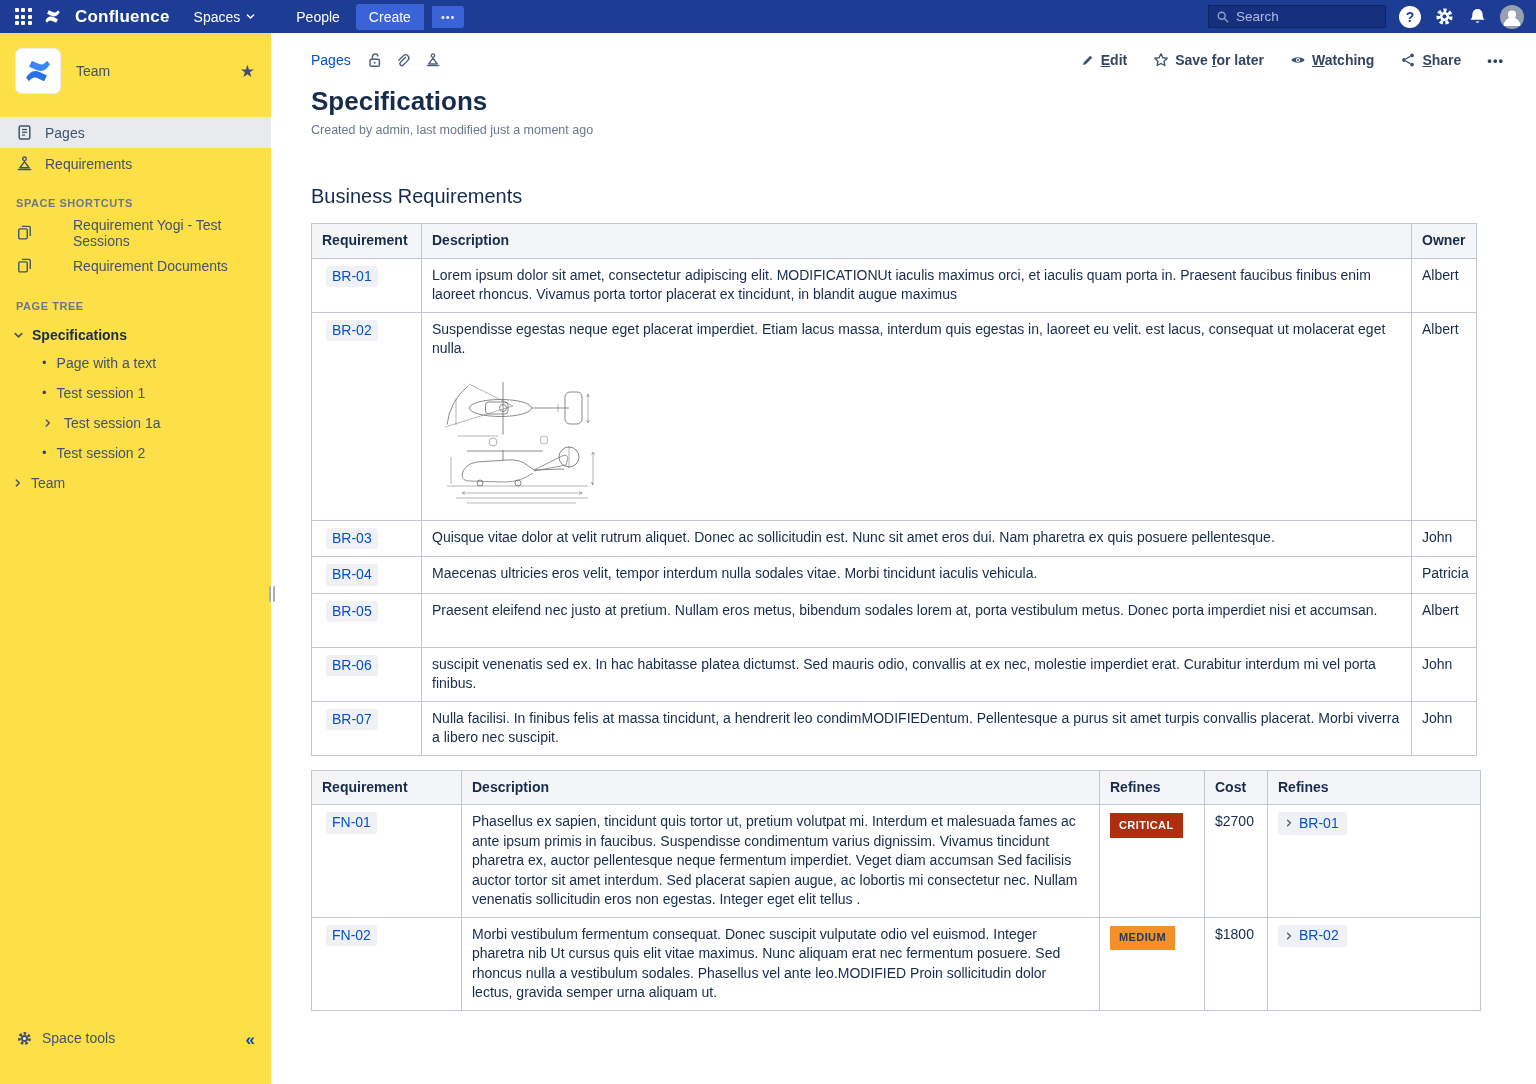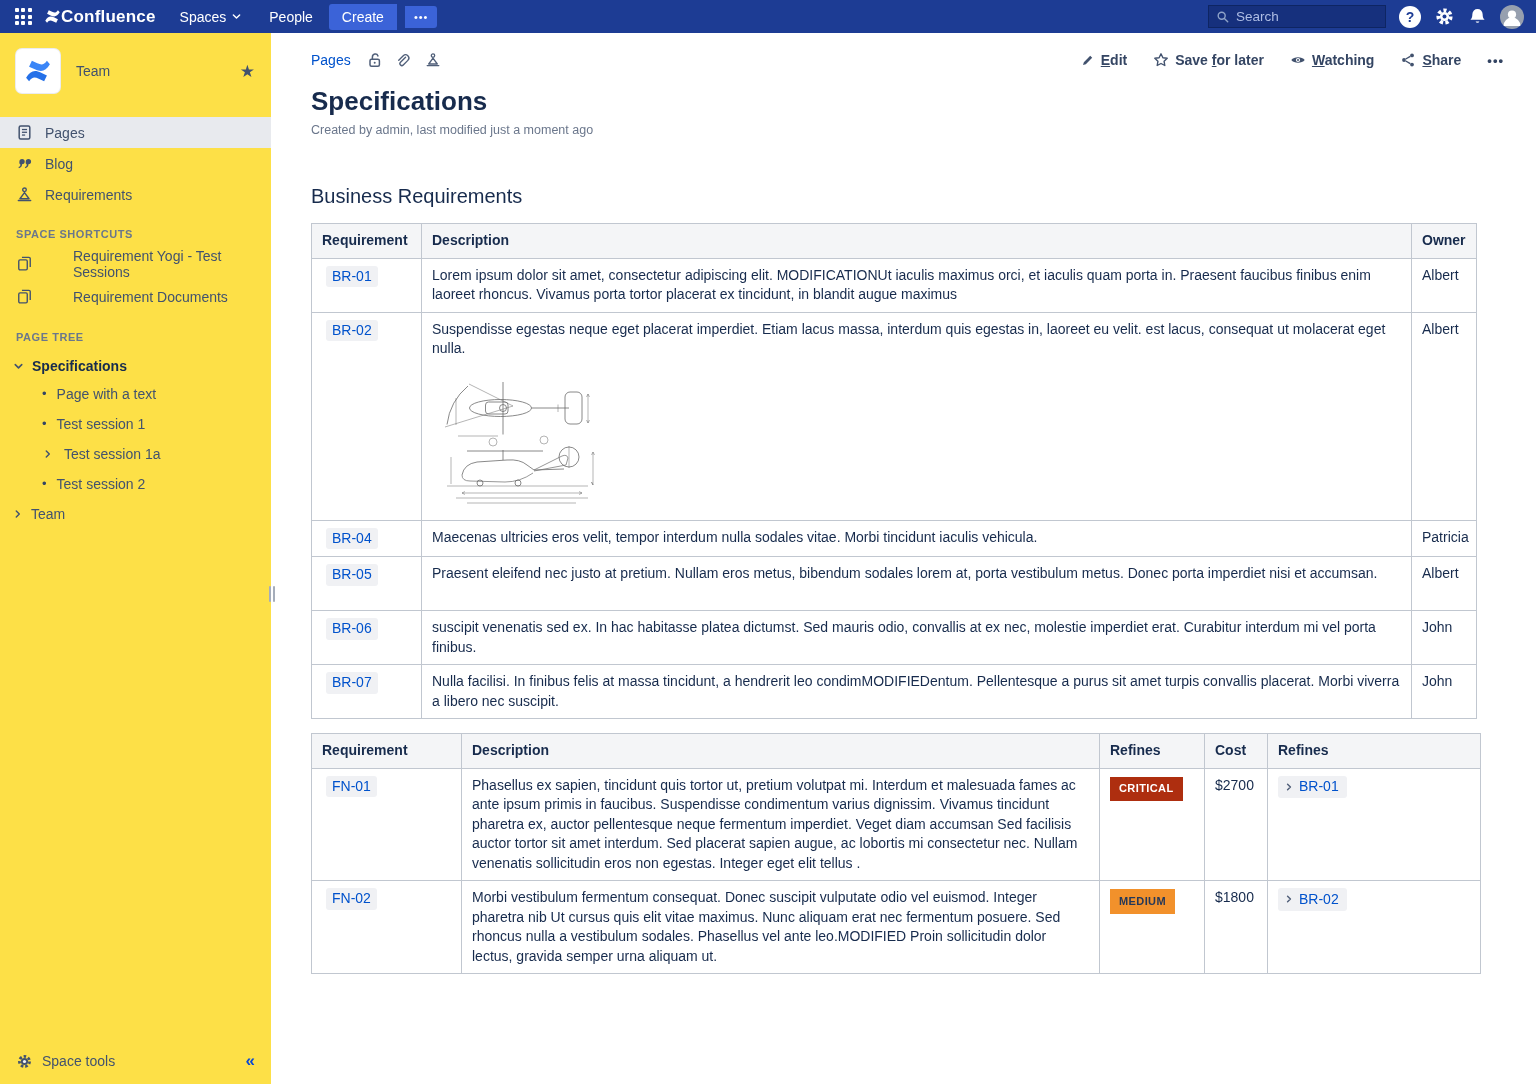--- a/index.html
+++ b/index.html
@@ -5,23 +5,23 @@
   * { margin:0; padding:0; box-sizing:border-box; }
   html,body { width:1536px; height:1084px; overflow:hidden;
     font-family:"Liberation Sans", sans-serif; background:#fff; color:#172B4D; }
 
   
   .topbar { height:33px; background:#1d3c94; display:flex; align-items:center;
     padding:0 12px; gap:6px; }
   .appgrid { width:22px; height:22px; display:grid; grid-template-columns:repeat(3,4px);
     grid-template-rows:repeat(3,4px); gap:2.5px; place-content:center; cursor:pointer; }
   .appgrid span { background:#fff; border-radius:1px; }
-  .brand { display:flex; align-items:center; gap:0; padding:0 8px 0 4px; cursor:pointer; }
+  .brand { display:flex; align-items:center; gap:14px; padding:0 8px 0 4px; cursor:pointer; }
   .brand .wordmark { color:#fff; font-size:17px; font-weight:700; letter-spacing:.2px; }
-  .topnav { display:flex; align-items:center; gap:7px; }
+  .topnav { display:flex; align-items:center; gap:20px; }
   .topnav .navitem { color:#ffffff; font-size:14px; padding:5px 10px; border-radius:3px;
     display:flex; align-items:center; gap:5px; cursor:pointer; }
   .btn-create { background:#3b63d8; color:#fff; font-size:14px; border:none;
     padding:5px 13px; border-radius:3px 0 0 3px; cursor:pointer; }
   .btn-create-more { background:#3b63d8; color:#fff; font-size:11px; border:none;
     padding:5px 9px; border-radius:0 3px 3px 0; margin-left:2px; cursor:pointer; letter-spacing:1px;}
   .topbar-right { margin-left:auto; display:flex; align-items:center; gap:13px; }
   .searchbox { width:178px; height:23px; background:#16307d; border:1px solid #0e2563;
     border-radius:0; display:flex; align-items:center; padding:0 7px; gap:6px; }
   .searchbox input { background:transparent; border:none; outline:none; color:#dce6ff;
@@ -50,22 +50,22 @@
     letter-spacing:.05em; }
   .shortcut { height:33px;gap:40px; }
   .tree { margin-top:10px; }
   .tree-root { display:flex; align-items:center; gap:7px; padding:5px 12px; font-size:14px;
     font-weight:700; color:#172B4D; cursor:pointer; }
   .tree-child { display:flex; align-items:center; gap:10px; padding:7px 0 7px 42px;
     font-size:14px; color:#42526E; cursor:pointer; }
   .tree-child .bullet { color:#344563; font-size:13px; line-height:10px; }
   .tree-sib { display:flex; align-items:center; gap:7px; padding:7px 12px; font-size:14px;
     color:#42526E; cursor:pointer; }
-  .space-tools { position:absolute; bottom:0; left:0; width:100%; height:46px; display:flex;
-    align-items:center; gap:9px; padding:0 16px; }
+  .space-tools { position:absolute; bottom:8px; left:0; width:100%; height:46px; display:flex;
+    gap:9px; padding:0 16px; }
   .space-tools .lbl { font-size:14px; color:#42526E; cursor:pointer; }
   .collapse { margin-left:auto; color:#0747d6; font-size:17px; font-weight:700; cursor:pointer; }
   .resize-handle { position:absolute; left:269px; top:553px; width:8px; height:16px;
     display:flex; gap:2px; cursor:col-resize; z-index:5; }
   .resize-handle i { width:2px; height:16px; background:#A5ADBA; border-radius:1px; }
 
   
   .page-toolbar { display:flex; align-items:center; height:26px; }
   .crumb-link { color:#0052CC; font-size:14px; text-decoration:none; cursor:pointer; }
   .crumb-icons { display:flex; align-items:center; gap:13px; margin-left:16px; }
@@ -192,29 +192,20 @@
             <line x1="5.6" y1="5.2" x2="10.4" y2="5.2" stroke="#42526E" stroke-width="1.2"></line>
             <line x1="5.6" y1="7.8" x2="10.4" y2="7.8" stroke="#42526E" stroke-width="1.2"></line>
             <line x1="5.6" y1="10.4" x2="8.6" y2="10.4" stroke="#42526E" stroke-width="1.2"></line>
           </svg>
       </span>
       <span>Pages</span>
     </div>
     <div class="side-item">
       <span>
         <svg width="17" height="17" viewBox="0 0 16 16">
-          <path d="M3.2 6.2a2.5 2.5 0 1 1 2.5 2.5c0 1.9-1 3.1-2.9 3.7l-.5-1c1.2-.5 1.8-1.2 1.9-2.3a2.5 2.5 0 0 1-1-2.9z" fill="#42526E"></path>
-          <path d="M9.2 6.2a2.5 2.5 0 1 1 2.5 2.5c0 1.9-1 3.1-2.9 3.7l-.5-1c1.2-.5 1.8-1.2 1.9-2.3a2.5 2.5 0 0 1-1-2.9z" fill="#42526E"></path>
-        </svg>
-      </span>
-      <span>Blog</span>
-    </div>
-    <div class="side-item">
-      <span>
-        <svg width="17" height="17" viewBox="0 0 16 16">
             <circle cx="8" cy="3.6" r="1.7" fill="none" stroke="#42526E" stroke-width="1.3"></circle>
             <path d="M8 6.2 12.3 12 H3.7 Z" fill="none" stroke="#42526E" stroke-width="1.3" stroke-linejoin="round"></path>
             <line x1="2.2" y1="13.6" x2="13.8" y2="13.6" stroke="#42526E" stroke-width="1.3" stroke-linecap="round"></line>
           </svg>
       </span>
       <span>Requirements</span>
     </div>
 
     <div class="side-label-sm">SPACE SHORTCUTS</div>
     <div class="side-item shortcut">
@@ -425,20 +416,25 @@
                 <path d="M48 232 l6 -3 m-6 3 l6 3 M288 232 l-6 -3 m6 3 l-6 3" stroke-width="1"></path>
                 <line x1="36" y1="242" x2="300" y2="242" stroke-width="1"></line>
                 <line x1="58" y1="252" x2="276" y2="252" stroke-width="1"></line>
                 <line x1="310" y1="150" x2="310" y2="216" stroke-width="1"></line>
                 <path d="M310 150 l-3 6 m3 -6 l3 6 M310 216 l-3 -6 m3 6 l-3 -6" stroke-width="1"></path>
                 <line x1="26" y1="160" x2="26" y2="214" stroke-width="1"></line>
               </g>
             </svg>
           </td>
           <td>Albert</td>
+        </tr>
+        <tr>
+          <td class="cell-key"><span class="req-chip">BR-03</span></td>
+          <td>Quisque vitae dolor at velit rutrum aliquet. Donec ac sollicitudin est. Nunc sit amet eros dui. Nam pharetra ex quis posuere pellentesque.</td>
+          <td>John</td>
         </tr>
         <tr>
           <td class="cell-key"><span class="req-chip">BR-04</span></td>
           <td>Maecenas ultricies eros velit, tempor interdum nulla sodales vitae. Morbi tincidunt iaculis vehicula.</td>
           <td>Patricia</td>
         </tr>
         <tr>
           <td class="cell-key tall-cell"><span class="req-chip">BR-05</span></td>
           <td>Praesent eleifend nec justo at pretium. Nullam eros metus, bibendum sodales lorem at, porta vestibulum metus. Donec porta imperdiet nisi et accumsan.</td>
           <td>Albert</td>

